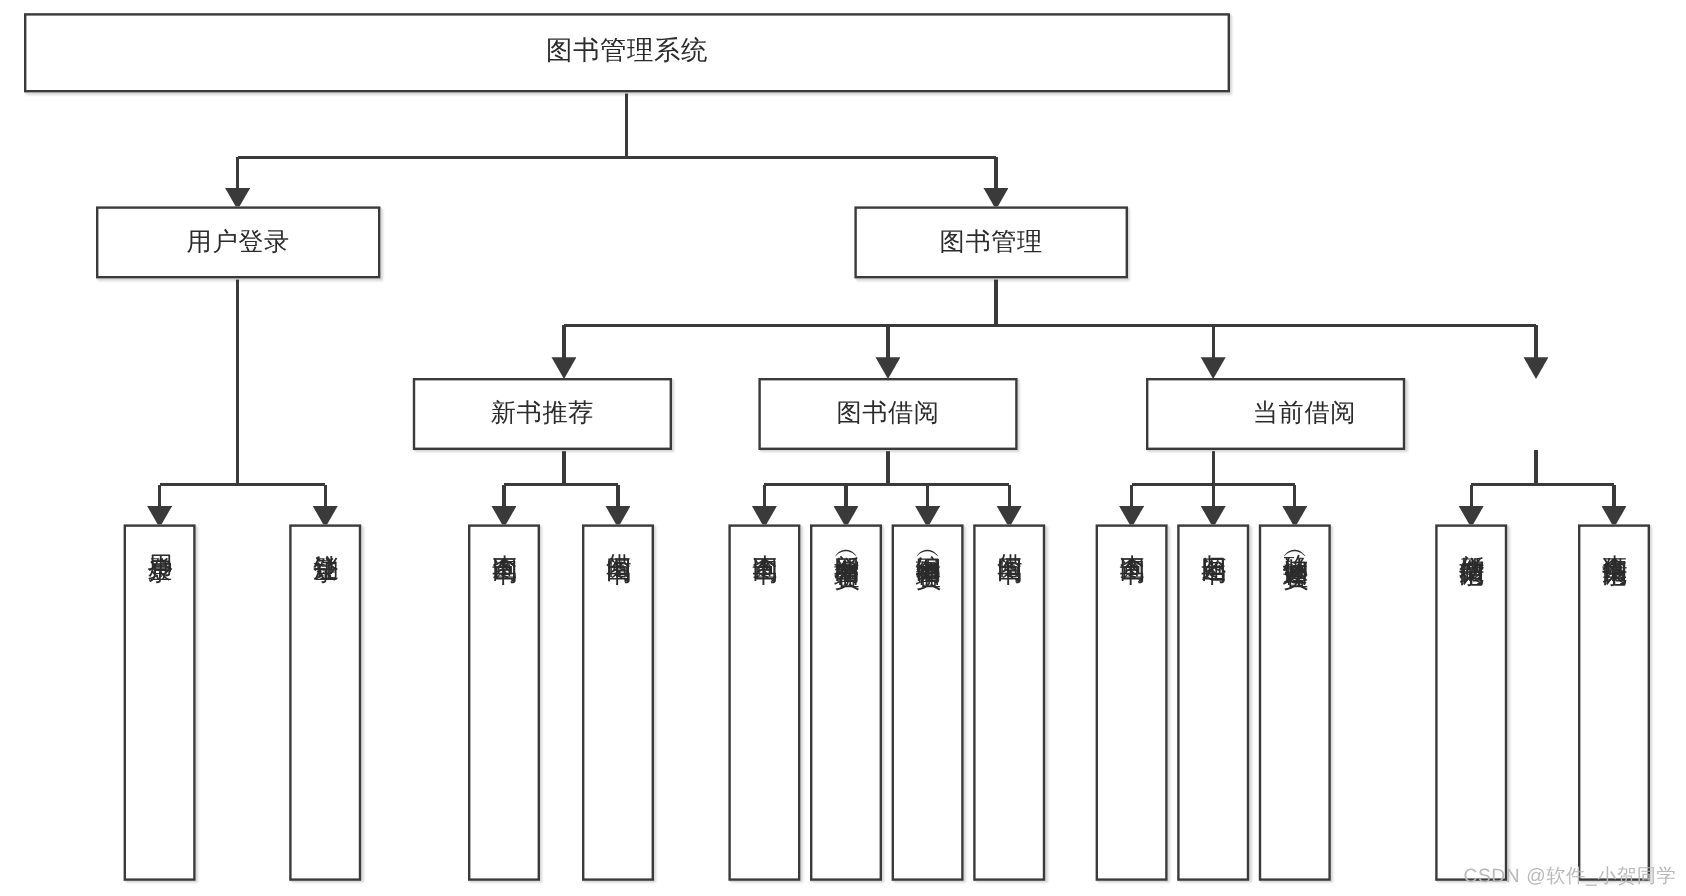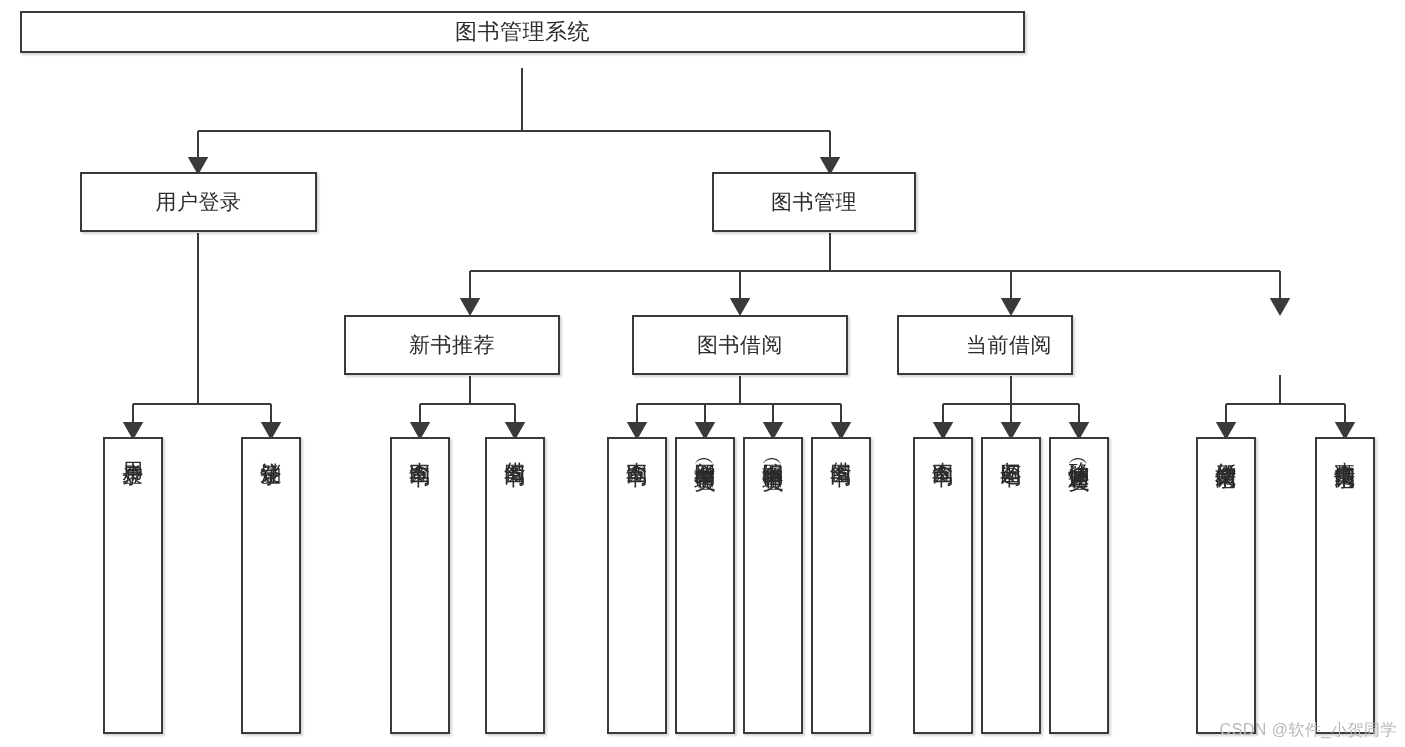--- a/index.html
+++ b/index.html
@@ -126,38 +126,38 @@
       <path d="M1011,404 L1011,430" marker-end="url(#arrow)"></path>
       <path d="M1079,404 L1079,430" marker-end="url(#arrow)"></path>
 
       <path d="M1280,375 L1280,404"></path>
       <path d="M1226,404 L1345,404"></path>
       <path d="M1226,404 L1226,430" marker-end="url(#arrow)"></path>
       <path d="M1345,404 L1345,430" marker-end="url(#arrow)"></path>
     </g>
   </svg>
 
-  <div class="node h root" style="left:20px; top:11px; width:1005px; height:42px;">
+  <div class="node h root" style="left:20px; top:11px; width:1005px; height:66px;font-family:Liberation Mono, monospace;">
     <span class="label">图书管理系统</span>
   </div>
 
   <div class="node h" style="left:80px; top:172px; width:237px; height:60px;">
     <span class="label">用户登录</span>
   </div>
-  <div class="node h" style="left:712px; top:172px; width:204px; height:60px;">
+  <div class="node h" style="left:712px; top:172px; width:228px; height:60px;">
     <span class="label">图书管理</span>
   </div>
 
   <div class="node h" style="left:344px; top:315px; width:216px; height:60px;">
     <span class="label">新书推荐</span>
   </div>
   <div class="node h" style="left:632px; top:315px; width:216px; height:60px;">
     <span class="label">图书借阅</span>
   </div>
-  <div class="node h" style="left:897px; top:315px; width:176px; height:60px;padding-left:48px;">
+  <div class="node h" style="left:955px; top:315px; width:216px; height:60px;padding-left:48px;">
     <span class="label">当前借阅</span>
   </div>
 
   <div class="node v" style="left:103px; top:437px; width:60px; height:297px;">
     <span class="label">用户登录</span>
   </div>
   <div class="node v" style="left:241px; top:437px; width:60px; height:297px;">
     <span class="label">注销登录</span>
   </div>
 

